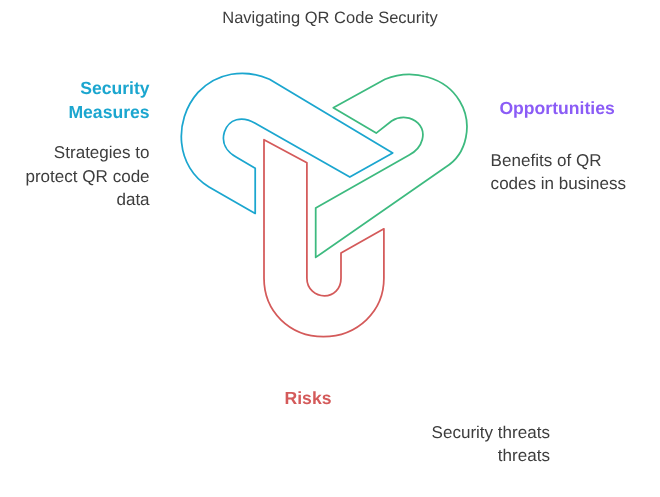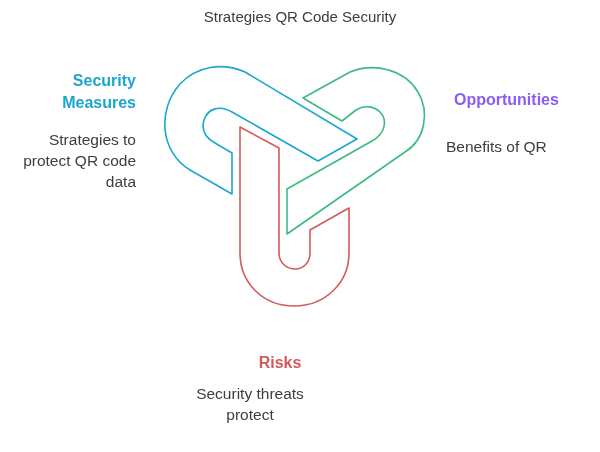--- a/index.html
+++ b/index.html
@@ -7,27 +7,27 @@
          font-family: "Liberation Sans", sans-serif; color: #3d3d3d; }
   .title { position: absolute; left: 0; width: 600px; top: 8px; text-align: center;
            font-size: 15px; color: #3d3d3d; }
   .heading { position: absolute; font-weight: bold; font-size: 16px; line-height: 22px; }
   .desc { position: absolute; font-size: 15.5px; line-height: 21px; color: #3d3d3d; }
   #h-security { right: 464px; top: 70px; text-align: right; width: 140px; }
   #d-security { right: 464px; top: 129px; text-align: right; width: 160px; }
   #h-opportunities { left: 454px; top: 89px; }
   #d-opportunities { left: 446px; top: 136px; width: 146px; }
   #h-risks { left: 0; width: 560px; top: 352px; text-align: center; }
-  #d-risks { left: 0; width: 500px; top: 383px; text-align: center; }
+  #d-risks { left: 0; width: 500px; top: 383px; text-align: right; }
   svg.knot { position: absolute; left: 0; top: 0; }
 </style>
 </head>
 <body>
 
-<div class="title">Strategies QR Code Security</div>
+<div class="title">Navigating QR Code Security</div>
 
 <svg class="knot" width="600" height="452" viewBox="0 0 600 452">
 
   <path d="M232,194 L190,170 C160,152 157,110 180,84 C197,66 222,62 245,72 L357,139 L318,161 L232,112 C220,105 208,108 204,120 C201,130 206,138 215,143 L232,153 Z" fill="none" stroke="#1ba6cf" stroke-width="1.6" stroke-linejoin="round"></path>
 
   <path d="M303,98 L350,72 C375,62 405,70 418,92 C430,112 425,140 405,152 L287,234 L287,189 L372,141 C385,134 388,120 380,112 C374,106 364,105 356,110 L342,121 Z" fill="none" stroke="#3dba7f" stroke-width="1.6" stroke-linejoin="round"></path>
 
   <path d="M240,127 L279,148 L279,253 C279,263 287,269 295,269 C303,269 310,263 310,253 L310,230 L349,208 L349,253 C349,283 325,306 294,306 C263,306 240,283 240,253 Z" fill="none" stroke="#d45a5a" stroke-width="1.6" stroke-linejoin="round"></path>
 </svg>
 
@@ -37,19 +37,20 @@
 </div>
 <div class="desc" id="d-security">
   <div>Strategies to</div>
   <div>protect QR code</div>
   <div>data</div>
 </div>
 
 <div class="heading" id="h-opportunities" style="color:#8b5cf6;">Opportunities</div>
 <div class="desc" id="d-opportunities">
   <div>Benefits of QR</div>
+  <div>codes in business</div>
 </div>
 
 <div class="heading" id="h-risks" style="color:#d45a5a;">Risks</div>
 <div class="desc" id="d-risks">
   <div>Security threats</div>
-  <div>protect</div>
+  <div>threats</div>
 </div>
 
 </body></html>

